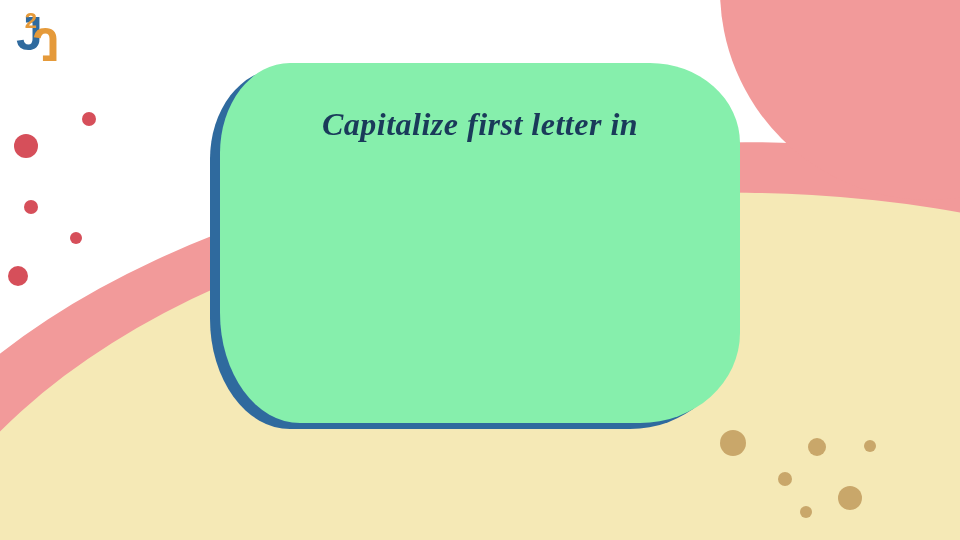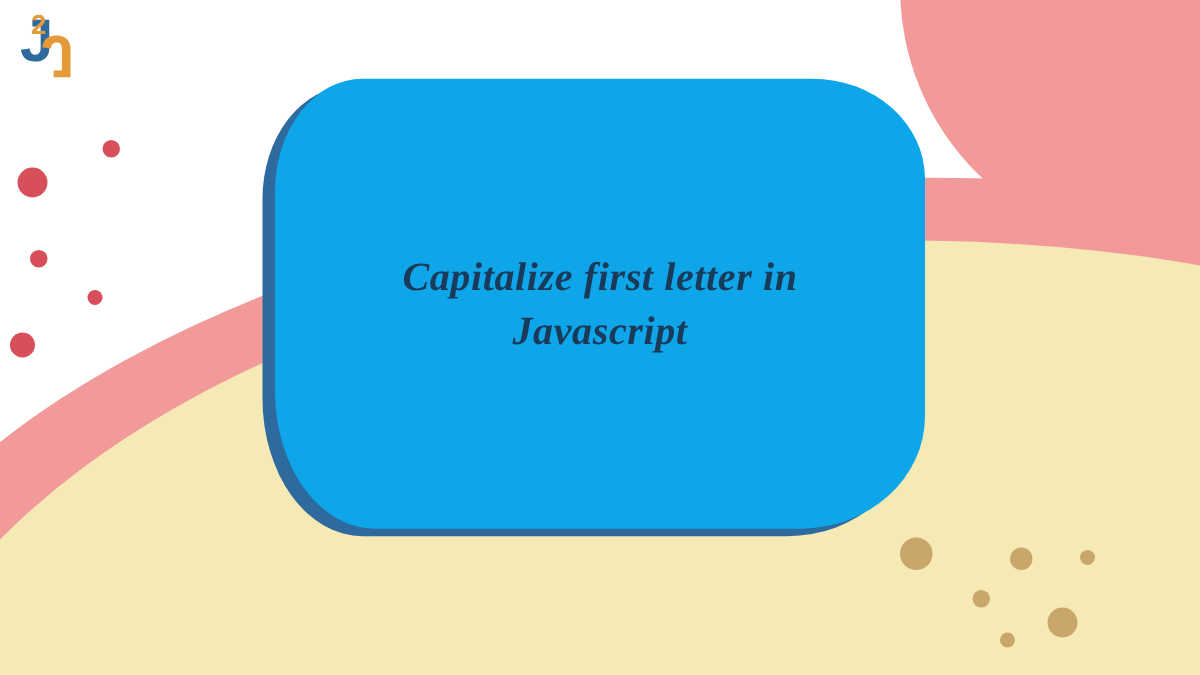--- a/index.html
+++ b/index.html
@@ -28,23 +28,23 @@
   
   .corner-pink {
     position: absolute; right: -180px; top: -220px; width: 420px; height: 420px;
     background: #f29a9a; border-radius: 50%;
   }
 
   
   .card {
     position: absolute; left: 50%; top: 45%; transform: translate(-50%, -50%);
     width: 520px; height: 360px;
-    background: #0ea5e9;
+    background: #86efac;
     border-radius: 70px 90px 100px 80px / 90px 80px 90px 110px;
-    display: flex; align-items: center; justify-content: center;
+    display: flex; align-items: flex-start; justify-content: center;
     text-align: center; padding: 40px;
   }
   .card-shadow {
     position: absolute; left: 50%; top: 45%; transform: translate(calc(-50% - 10px), calc(-50% + 6px));
     width: 520px; height: 360px;
     background: #2f6a9e;
     border-radius: 70px 90px 100px 80px / 90px 80px 90px 110px;
   }
   .card h1 {
     color: #1a3a5a;
@@ -81,21 +81,20 @@
   <div class="corner-pink"></div>
 
   <div class="logo">
     <span class="j1">J</span><span class="sup">2</span><span class="j2">J</span>
   </div>
 
   <div class="card-shadow"></div>
   <div class="card">
     <h1>
       <span>Capitalize first letter in</span><br>
-      <span>Javascript</span>
     </h1>
   </div>
 
   <div id="dots-container">
       <div class="dot" style="left: 14px; top: 134px; width: 24px; height: 24px; background: rgb(214, 79, 90);"></div>
       <div class="dot" style="left: 82px; top: 112px; width: 14px; height: 14px; background: rgb(214, 79, 90);"></div>
       <div class="dot" style="left: 24px; top: 200px; width: 14px; height: 14px; background: rgb(214, 79, 90);"></div>
       <div class="dot" style="left: 70px; top: 232px; width: 12px; height: 12px; background: rgb(214, 79, 90);"></div>
       <div class="dot" style="left: 8px; top: 266px; width: 20px; height: 20px; background: rgb(214, 79, 90);"></div>
       <div class="dot" style="left: 720px; top: 430px; width: 26px; height: 26px; background: rgb(201, 167, 106);"></div>

